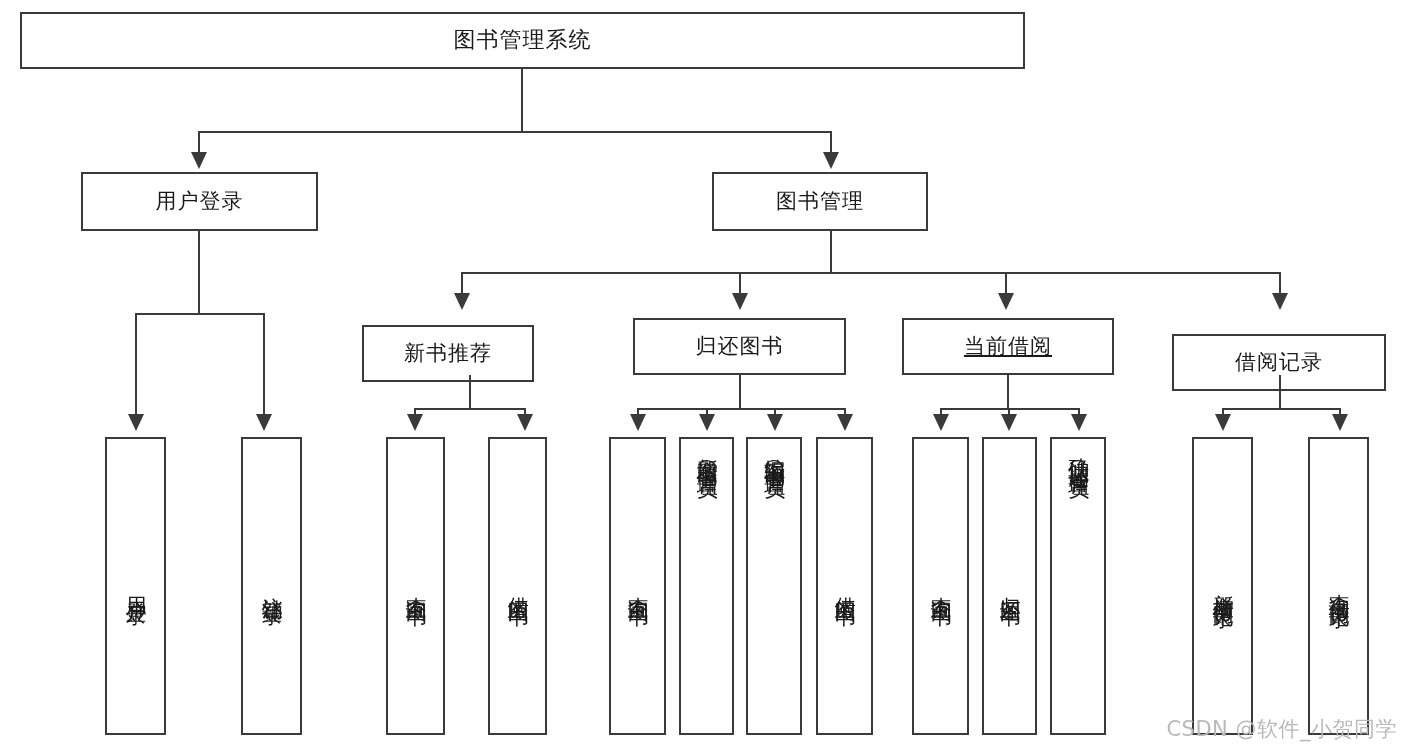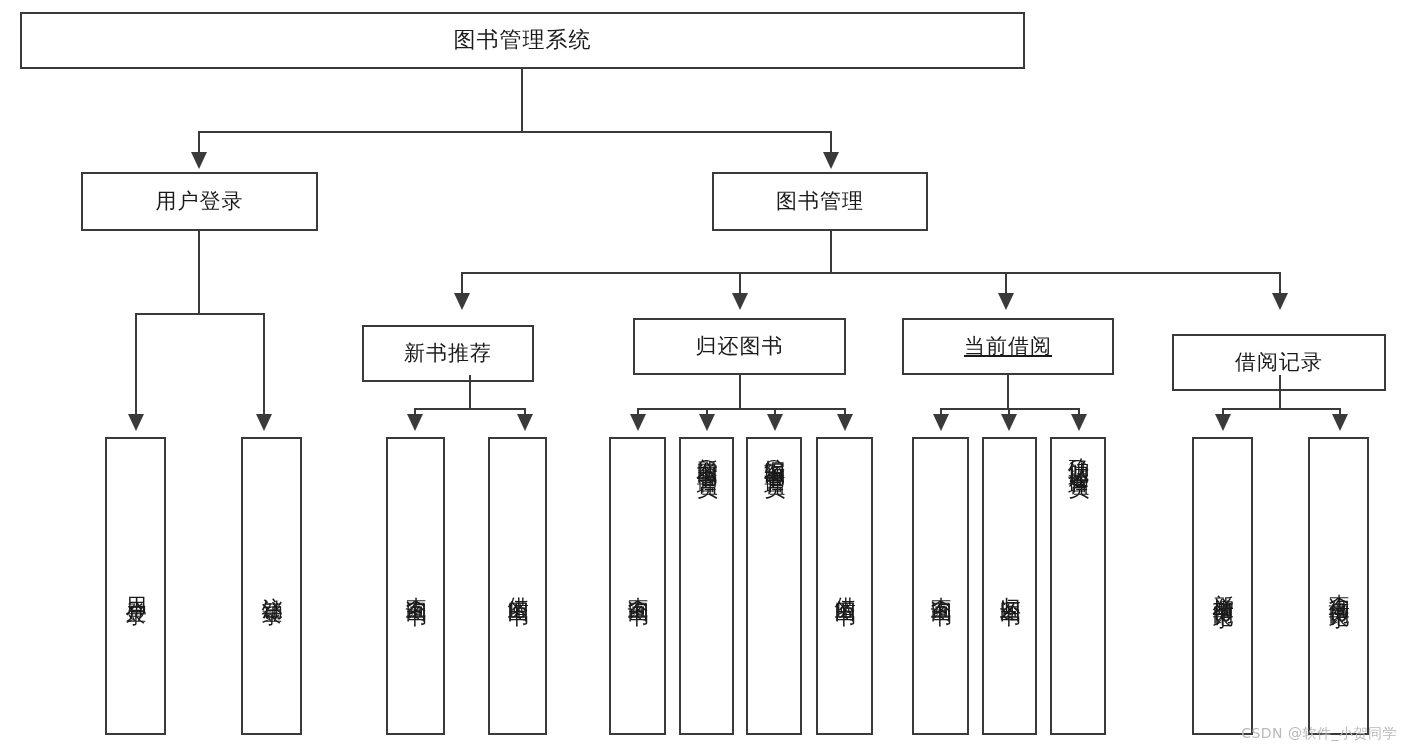--- a/index.html
+++ b/index.html
@@ -72,21 +72,21 @@
     border-left: 8px solid transparent;
     border-right: 8px solid transparent;
     border-top: 17px solid #3a3a3a;
   }
 
   
   #watermark {
     position: absolute;
     right: 8px;
     bottom: 4px;
-    font-size: 14px;
+    font-size: 21px;
     color: #b9b9b9;
     white-space: nowrap;
     letter-spacing: 0.5px;
   }
 </style>
 </head>
 <body>
 
 <div id="canvas">
 

